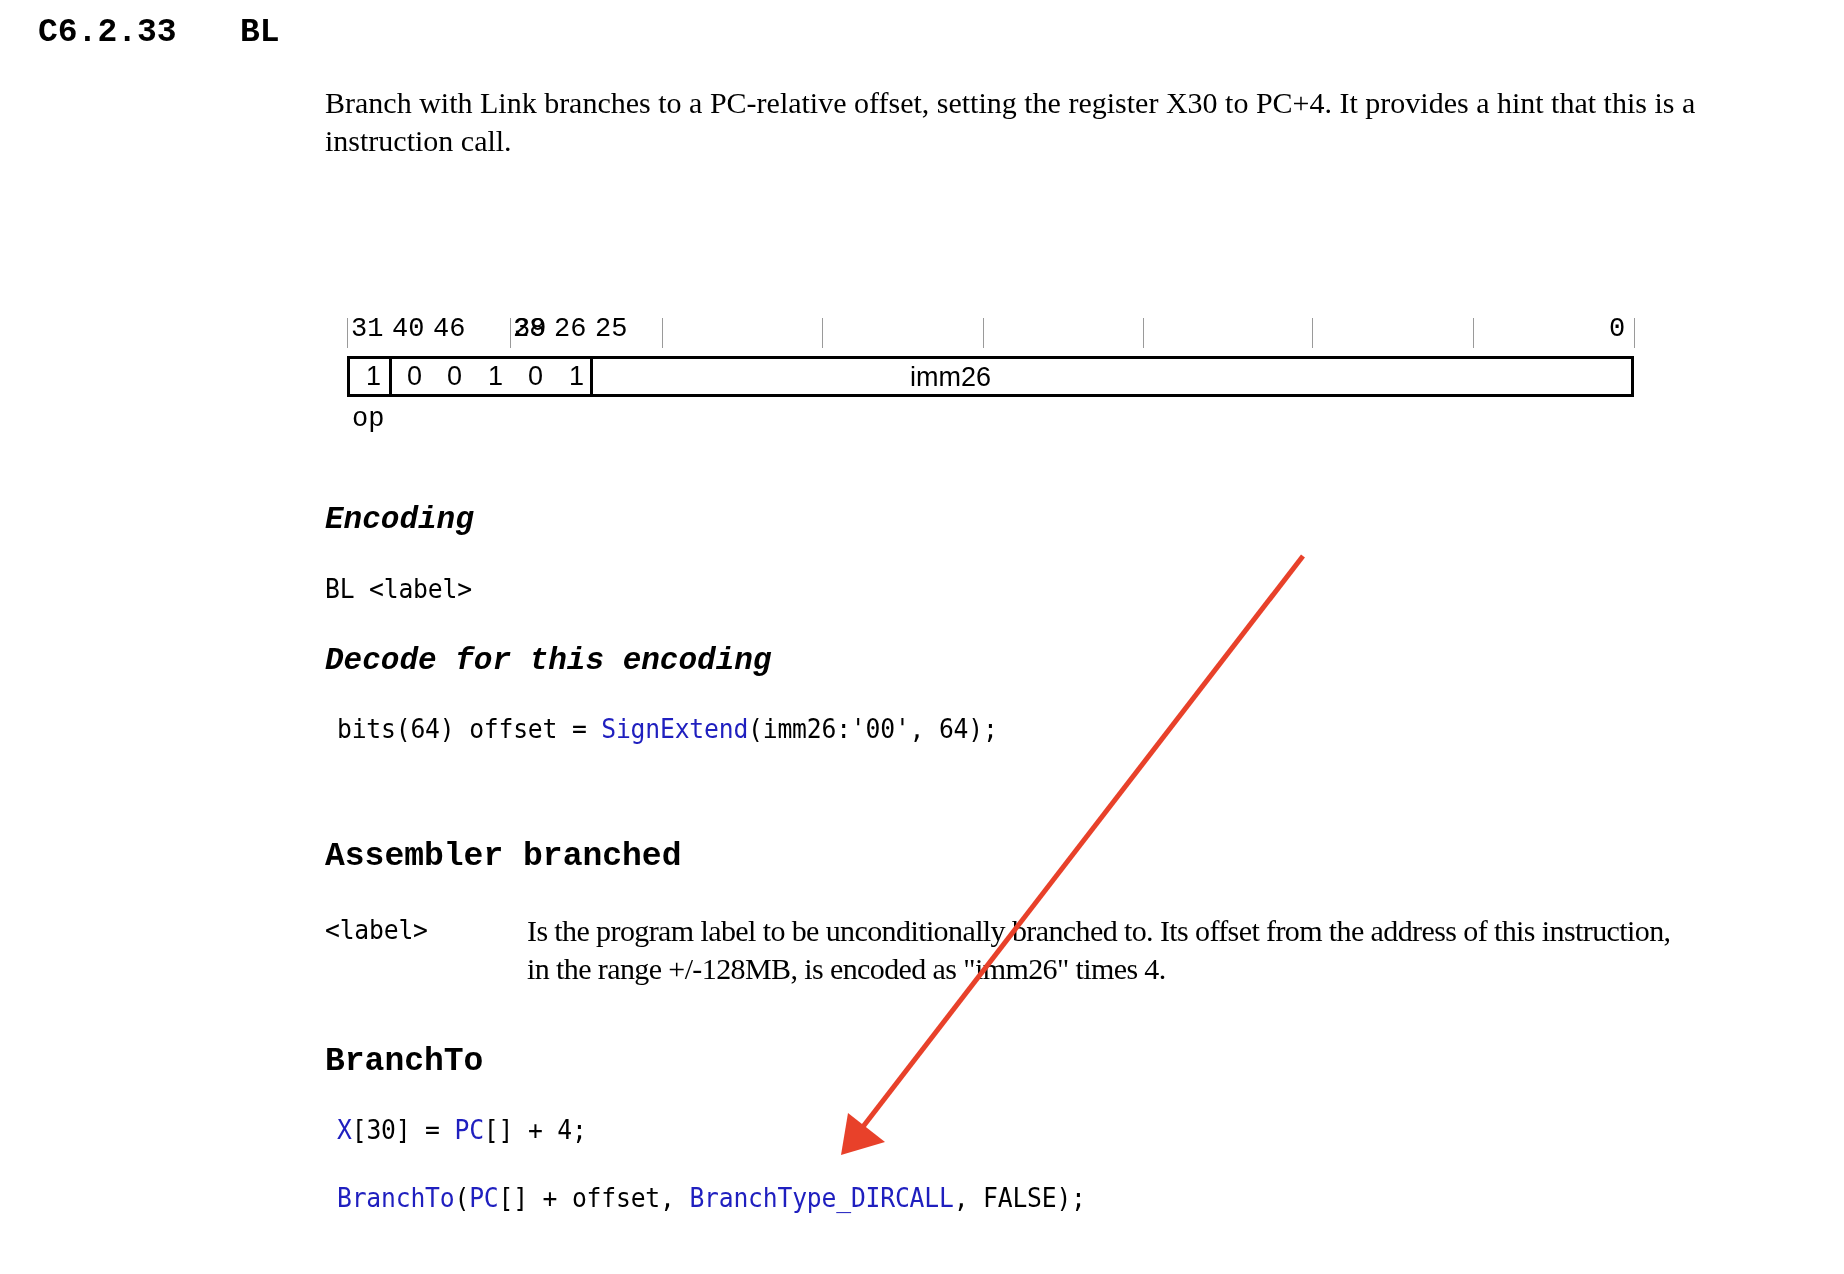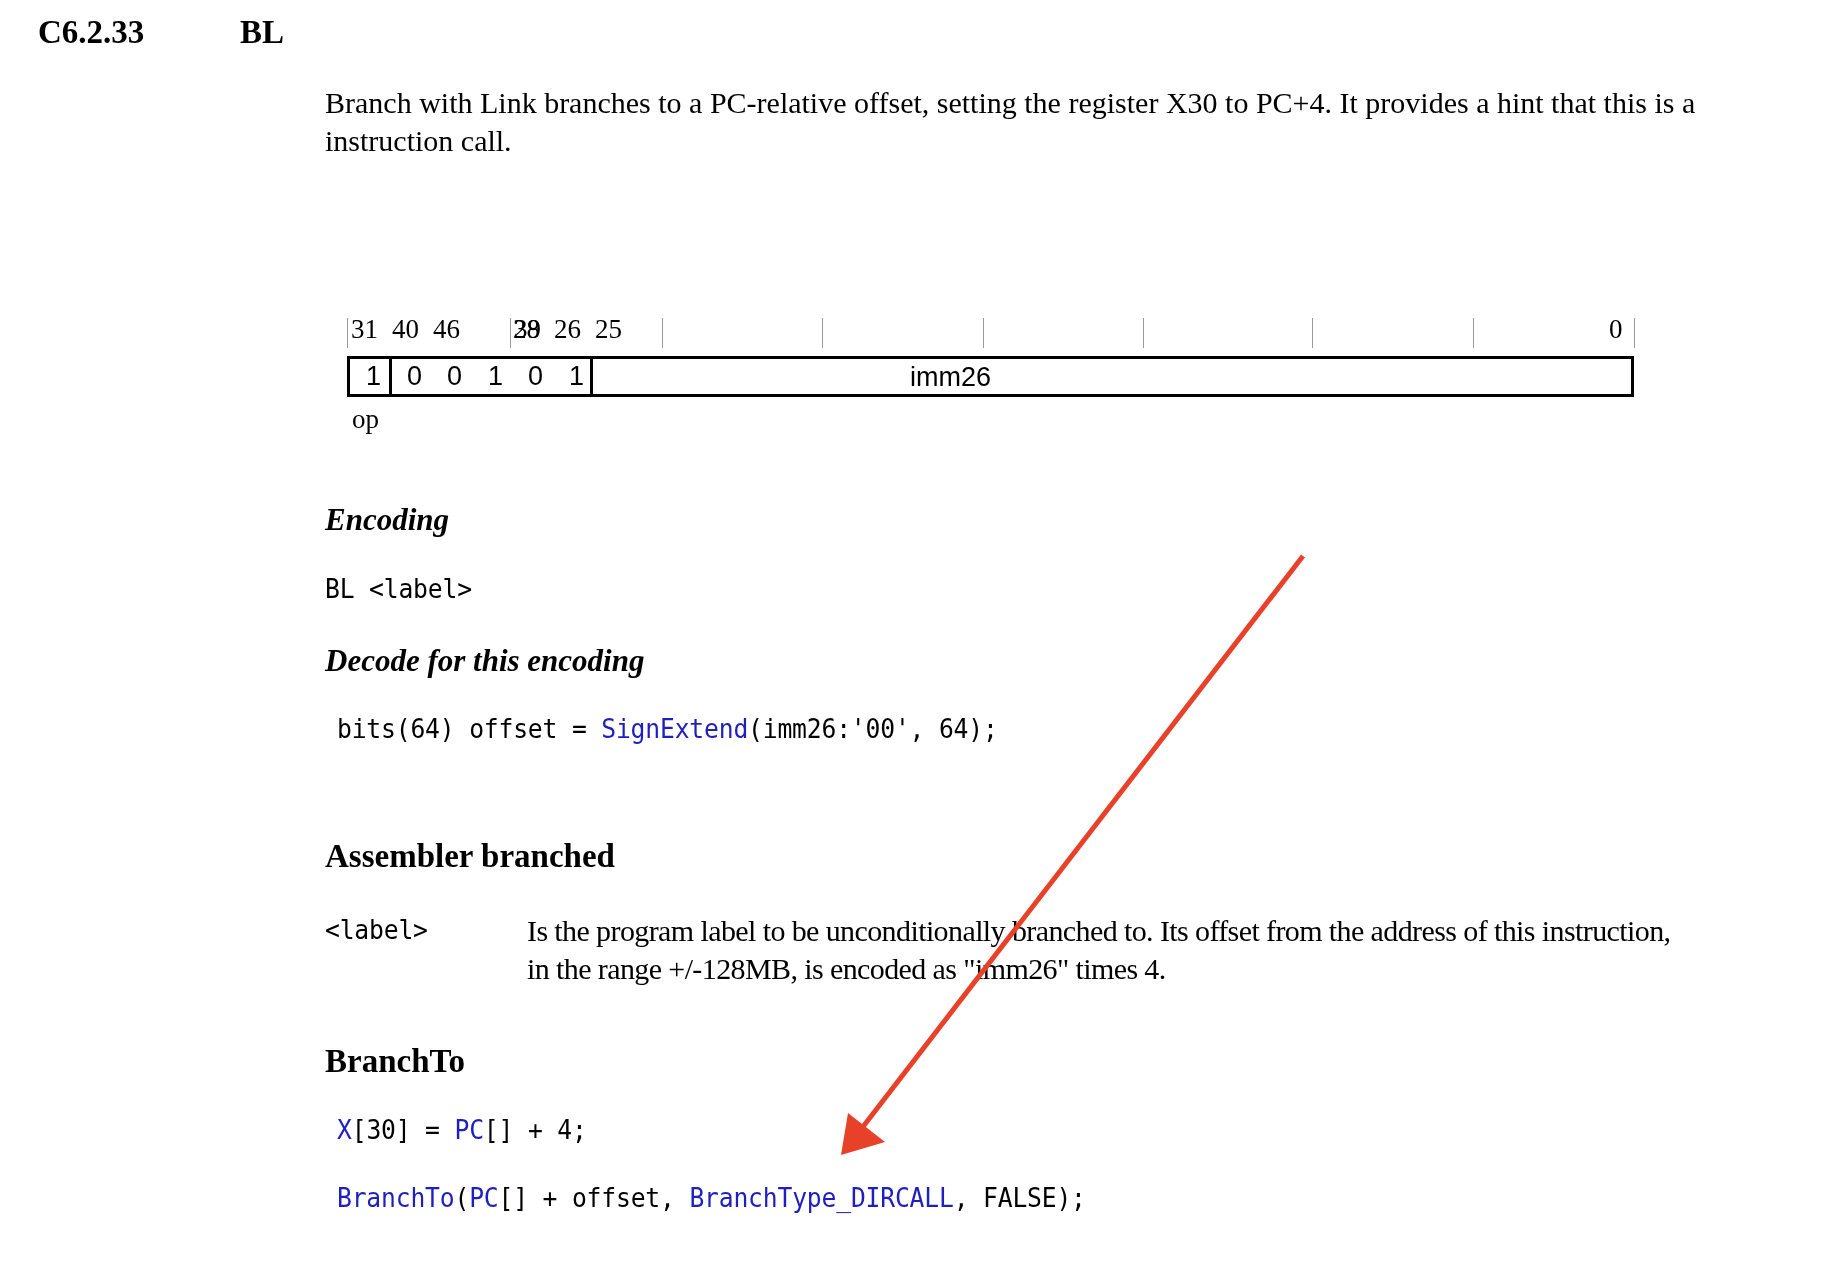--- a/index.html
+++ b/index.html
@@ -1,21 +1,21 @@
 <!DOCTYPE html>
 <html><head>
   <meta charset="utf-8">
   <style>
     html, body { margin: 0; padding: 0; background: #ffffff; }
     body {
       width: 1844px; height: 1274px; position: relative; overflow: hidden;
       color: #000;
     }
     .abs { position: absolute; white-space: nowrap; }
-    .sans { font-family: Liberation Serif, serif; }
+    .sans { font-family: Liberation Mono, monospace; }
     .serif { font-family: "Liberation Serif", serif; }
     .mono { font-family: "DejaVu Sans Mono", monospace; }
 
     .sec-num { left: 38px; top: 14px; font-size: 33px; font-weight: bold; }
     .sec-title { left: 240px; top: 14px; font-size: 33px; font-weight: bold; }
 
     .para { left: 325px; font-size: 30px; line-height: 38px; }
 
     
     .bitnum { top: 314px; font-size: 27px; }

